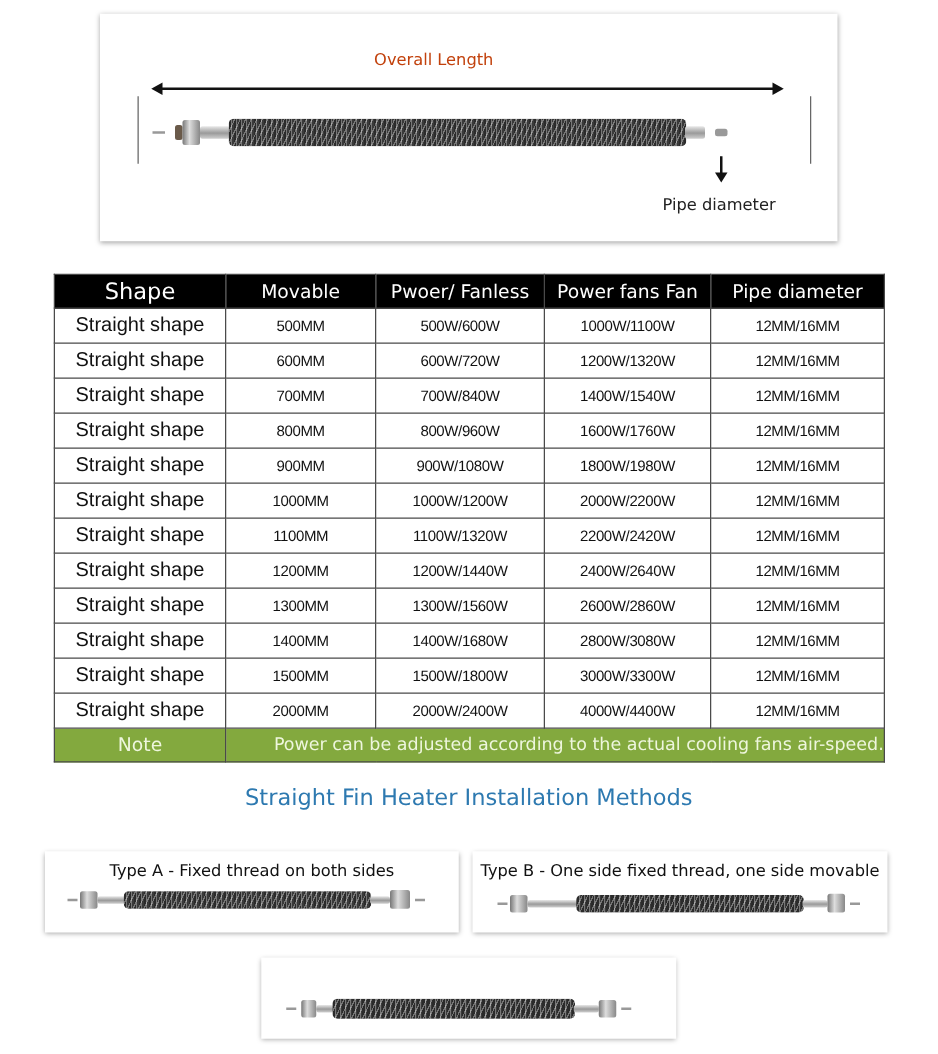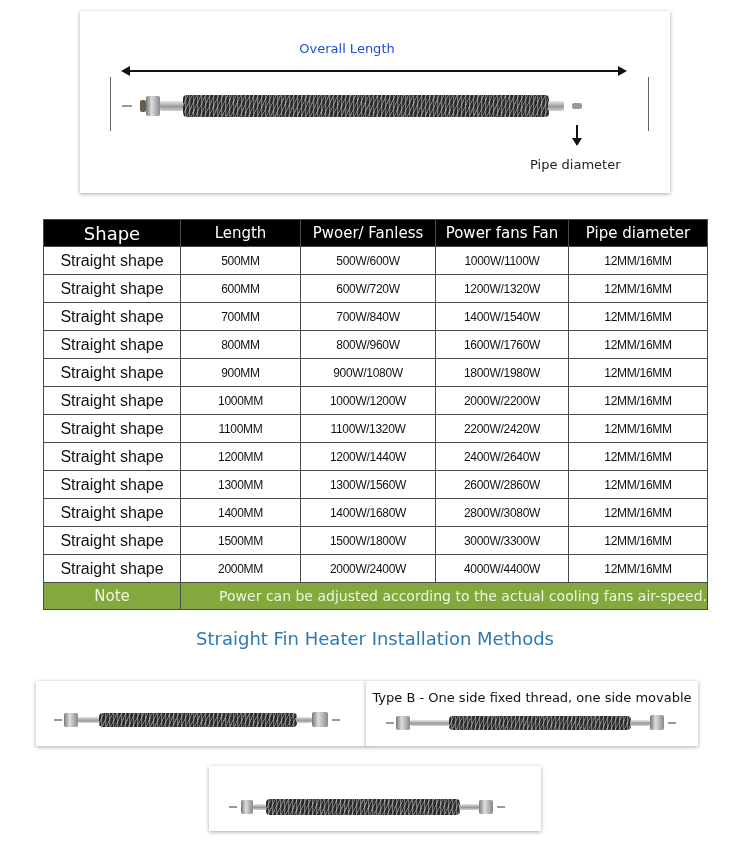--- a/index.html
+++ b/index.html
@@ -4,21 +4,21 @@
 <style>
   * { box-sizing: border-box; margin: 0; padding: 0; }
   html, body { width: 750px; height: 843px; background: #ffffff; overflow: hidden; }
   body { position: relative; font-family: "DejaVu Sans", "Liberation Sans", sans-serif; color: #111; }
 
   .panel {
     position: absolute; background: #fff;
     box-shadow: 0 1px 4px rgba(0,0,0,0.35);
   }
   .hero { left: 80px; top: 11px; width: 590px; height: 182px; }
-  .hero .title { position: absolute; left: 0; width: 100%; top: 30px; text-align: center; font-size: 13px; color: #1d4ed8; padding-left: 0; }
+  .hero .title { position: absolute; left: 0; width: 100%; top: 30px; text-align: center; font-size: 13px; color: #c2410c; padding-left: 0; }
   .hero .title span { position: relative; left: -28px; }
   .dim-line { position: absolute; left: 46px; width: 496px; top: 59px; height: 2px; background: #111; }
   .dim-arrow-l { position: absolute; left: 41px; top: 55px; width: 0; height: 0; border-top: 5px solid transparent; border-bottom: 5px solid transparent; border-right: 9px solid #111; }
   .dim-arrow-r { position: absolute; left: 538px; top: 55px; width: 0; height: 0; border-top: 5px solid transparent; border-bottom: 5px solid transparent; border-left: 9px solid #111; }
   .tick-l { position: absolute; left: 30px; top: 66px; width: 1px; height: 54px; background: #666; }
   .tick-r { position: absolute; left: 568px; top: 66px; width: 1px; height: 54px; background: #666; }
   .pipe-arrow-stem { position: absolute; left: 496px; top: 114px; width: 2px; height: 14px; background: #111; }
   .pipe-arrow-head { position: absolute; left: 492px; top: 127px; width: 0; height: 0; border-left: 5px solid transparent; border-right: 5px solid transparent; border-top: 8px solid #111; }
   .pipe-label { position: absolute; left: 450px; top: 146px; font-size: 13px; color: #222; }
 
@@ -42,21 +42,21 @@
   .spec-table thead th.first { font-size: 18px; }
   .spec-table tbody td { height: 28px; font-size: 12px; color: #111; font-family: "Liberation Sans Narrow", "Liberation Sans", sans-serif; letter-spacing: -0.3px; }
   .spec-table tbody td.shape { font-size: 16px; letter-spacing: 0; }
   .spec-table tfoot td { background: #83a93e; color: #eef6dd; height: 27px; font-size: 15px; }
   .spec-table tfoot td.note-text { text-align: right; padding-left: 12px; font-size: 14px; }
 
   .section-title { position: absolute; left: 0; width: 750px; top: 628px; text-align: center; font-size: 18px; color: #2d79b0; }
 
   .type-card .type-label { position: absolute; left: 0; width: 100%; top: 9px; text-align: center; font-size: 13px; color: #111; }
   .card-a { left: 36px; top: 681px; width: 331px; height: 65px; }
-  .card-b { left: 366px; top: 681px; width: 332px; height: 65px; }
+  .card-b { left: 378px; top: 681px; width: 332px; height: 65px; }
   .card-c { left: 209px; top: 766px; width: 332px; height: 65px; }
 </style>
 </head>
 <body>
 
 <div class="panel hero">
   <div class="title"><span>Overall Length</span></div>
   <div class="dim-arrow-l"></div>
   <div class="dim-line"></div>
   <div class="dim-arrow-r"></div>
@@ -82,21 +82,21 @@
   <colgroup>
     <col style="width:137px">
       <col style="width:120px">
       <col style="width:135px">
       <col style="width:133px">
       <col style="width:139px">
   </colgroup>
   <thead>
     <tr>
       <th class="first">Shape</th>
-      <th>Length</th>
+      <th>Movable</th>
       <th>Pwoer/ Fanless</th>
       <th>Power fans Fan</th>
       <th>Pipe diameter</th>
     </tr>
   </thead>
   <tbody>
     <tr>
         <td class="shape">Straight shape</td>
         <td>500MM</td>
         <td>500W/600W</td>
@@ -185,20 +185,21 @@
     <tr>
       <td>Note</td>
       <td class="note-text" colspan="4">Power can be adjusted according to the actual cooling fans air-speed.</td>
     </tr>
   </tfoot>
 </table>
 
 <div class="section-title">Straight Fin Heater Installation Methods</div>
 
 <div class="panel type-card card-a">
+  <div class="type-label">Type A - Fixed thread on both sides</div>
   <div class="heater" style="left:18px; top:30px; width:295px; height:18px;">
     <div class="tip" style="left:0; top:8px; width:8px; height:2px;"></div>
     <div class="nut" style="left:10px; top:2px; width:14px; height:14px;"></div>
     <div class="rod" style="left:24px; top:6px; width:22px; height:6px;"></div>
     <div class="fins" style="left:45px; top:2px; width:198px; height:14px;"></div>
     <div class="rod" style="left:242px; top:6px; width:16px; height:6px;"></div>
     <div class="nut" style="left:258px; top:1px; width:16px; height:15px;"></div>
     <div class="tip" style="left:278px; top:8px; width:8px; height:2px;"></div>
   </div>
 </div>

